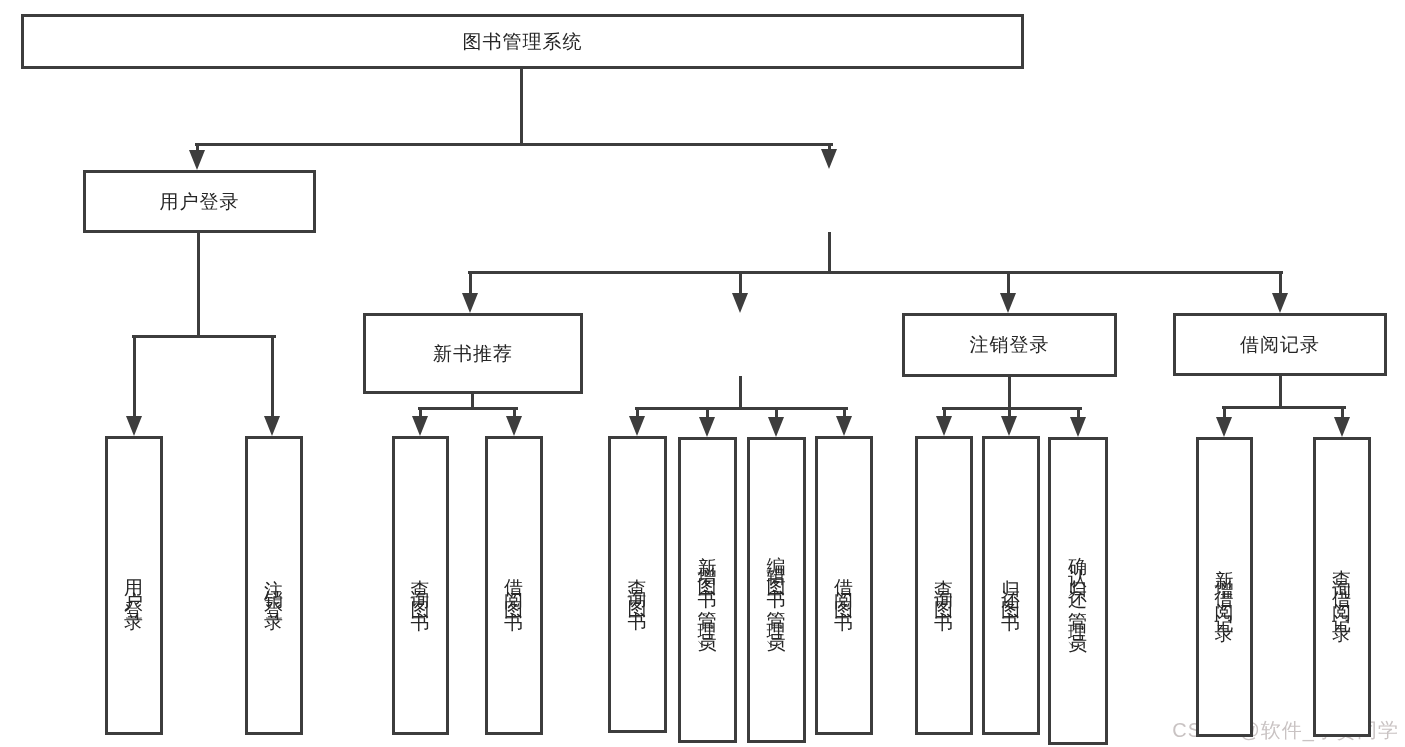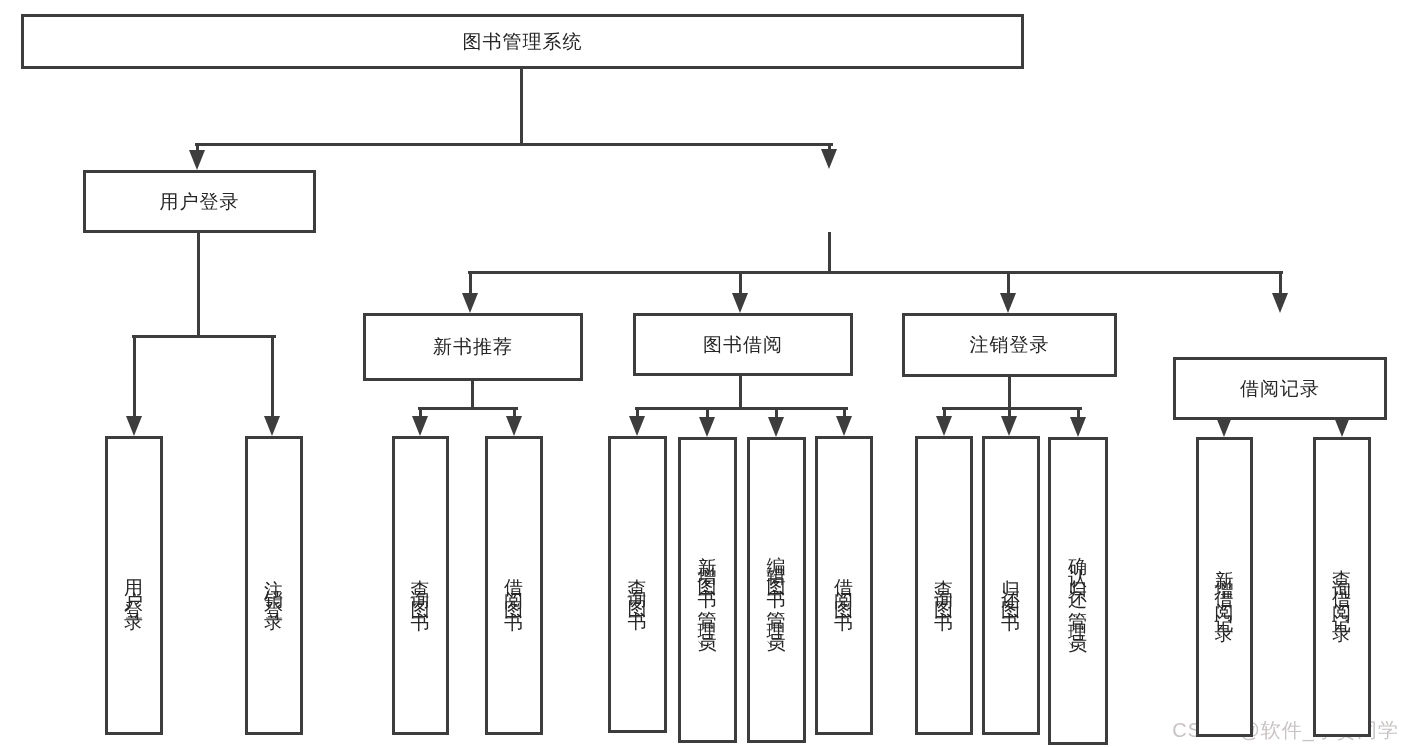--- a/index.html
+++ b/index.html
@@ -104,30 +104,27 @@
     <div class="line" style="left: 1222.5px; top: 407px; width: 3px; height: 14px; background: rgb(61, 61, 61);"></div>
     <div class="tri" style="left: 1216px; top: 417px; border-top-color: rgb(61, 61, 61);"></div>
     <div class="line" style="left: 1340.5px; top: 407px; width: 3px; height: 14px; background: rgb(61, 61, 61);"></div>
     <div class="tri" style="left: 1334px; top: 417px; border-top-color: rgb(61, 61, 61);"></div>
     <div class="node horizontal" style="left: 21px; top: 14px; width: 1003px; height: 55px; border-color: rgb(61, 61, 61); font-family: Liberation Mono, monospace;">
       <span class="label" style="color: rgb(38, 38, 38);">图书管理系统</span>
     </div>
     <div class="node horizontal" style="left: 83px; top: 170px; width: 233px; height: 63px; border-color: rgb(61, 61, 61);">
       <span class="label" style="color: rgb(38, 38, 38);">用户登录</span>
     </div>
-    <div class="node horizontal" style="left: 363px; top: 313px; width: 220px; height: 68px; border-color: rgb(61, 61, 61);">
+    <div class="node horizontal" style="left: 363px; top: 313px; width: 220px; height: 81px; border-color: rgb(61, 61, 61);">
       <span class="label" style="color: rgb(38, 38, 38);">新书推荐</span>
-    </div>
-    <div class="node horizontal" style="left: 633px; top: 313px; width: 220px; height: 63px; border-color: rgb(61, 61, 61);">
-      <span class="label" style="color: rgb(38, 38, 38);">图书借阅</span>
     </div>
     <div class="node horizontal" style="left: 902px; top: 313px; width: 215px; height: 64px; border-color: rgb(61, 61, 61);">
       <span class="label" style="color: rgb(38, 38, 38);">注销登录</span>
     </div>
-    <div class="node horizontal" style="left: 1173px; top: 313px; width: 214px; height: 63px; border-color: rgb(61, 61, 61); margin-top: 44px;">
+    <div class="node horizontal" style="left: 1173px; top: 313px; width: 214px; height: 63px; border-color: rgb(61, 61, 61);">
       <span class="label" style="color: rgb(38, 38, 38);">借阅记录</span>
     </div>
     <div class="node vertical" style="left: 105px; top: 436px; width: 58px; height: 299px; border-color: rgb(61, 61, 61);">
       <span class="label" style="color: rgb(38, 38, 38);">用户登录</span>
     </div>
     <div class="node vertical" style="left: 245px; top: 436px; width: 58px; height: 299px; border-color: rgb(61, 61, 61);">
       <span class="label" style="color: rgb(38, 38, 38);">注销登录</span>
     </div>
     <div class="node vertical" style="left: 392px; top: 436px; width: 57px; height: 299px; border-color: rgb(61, 61, 61);">
       <span class="label" style="color: rgb(38, 38, 38);">查询图书</span>

